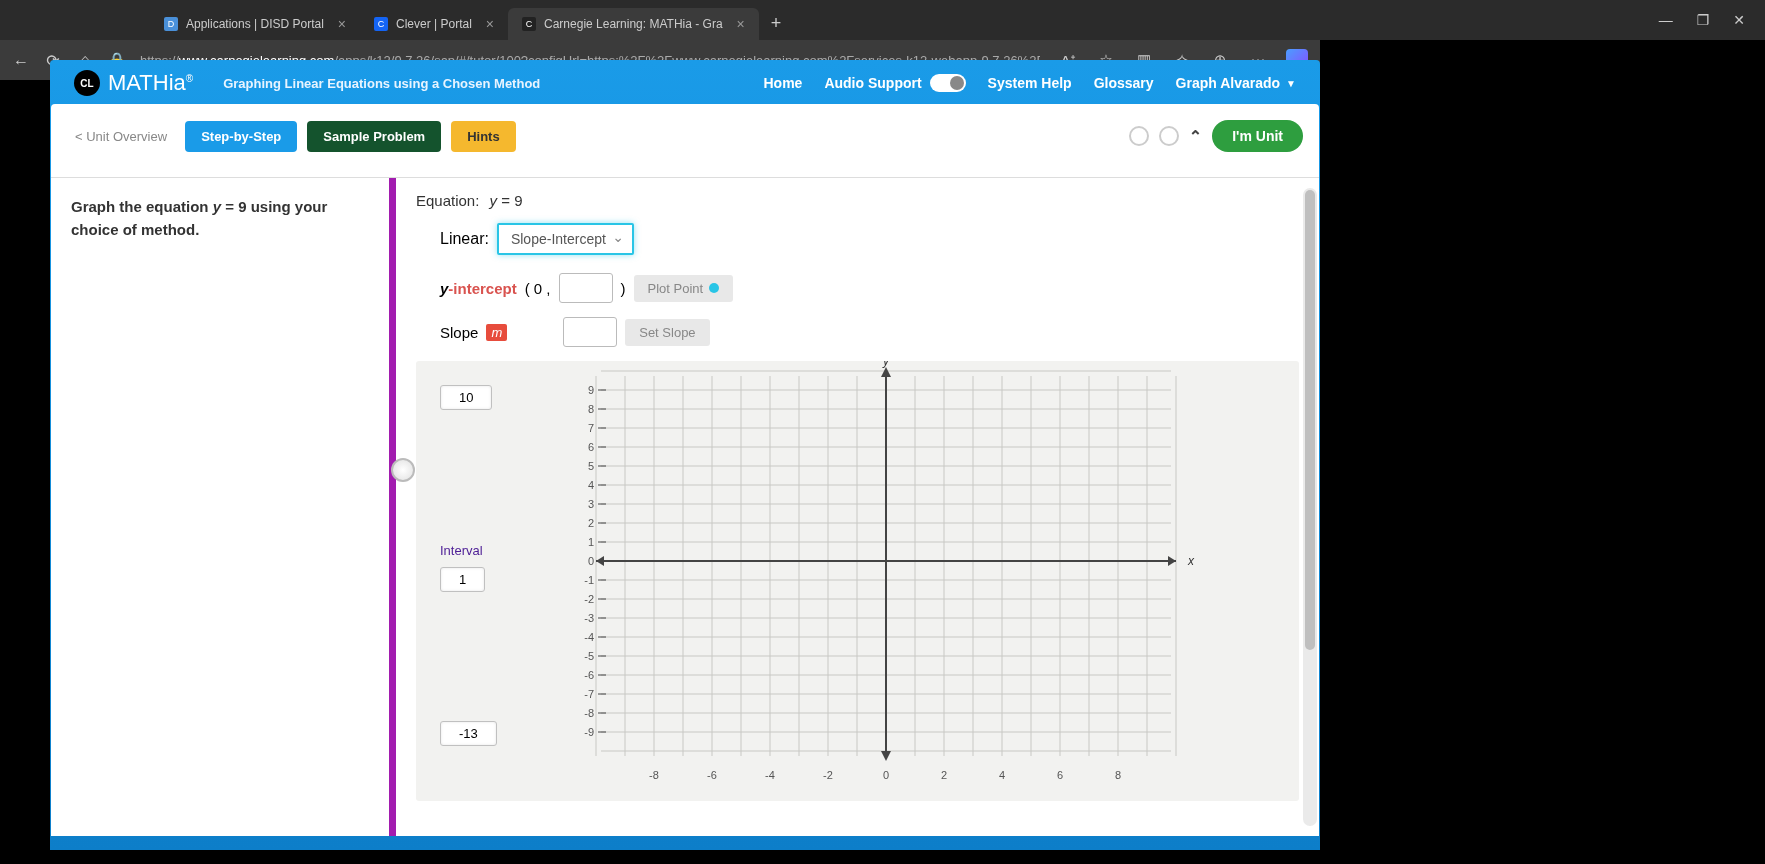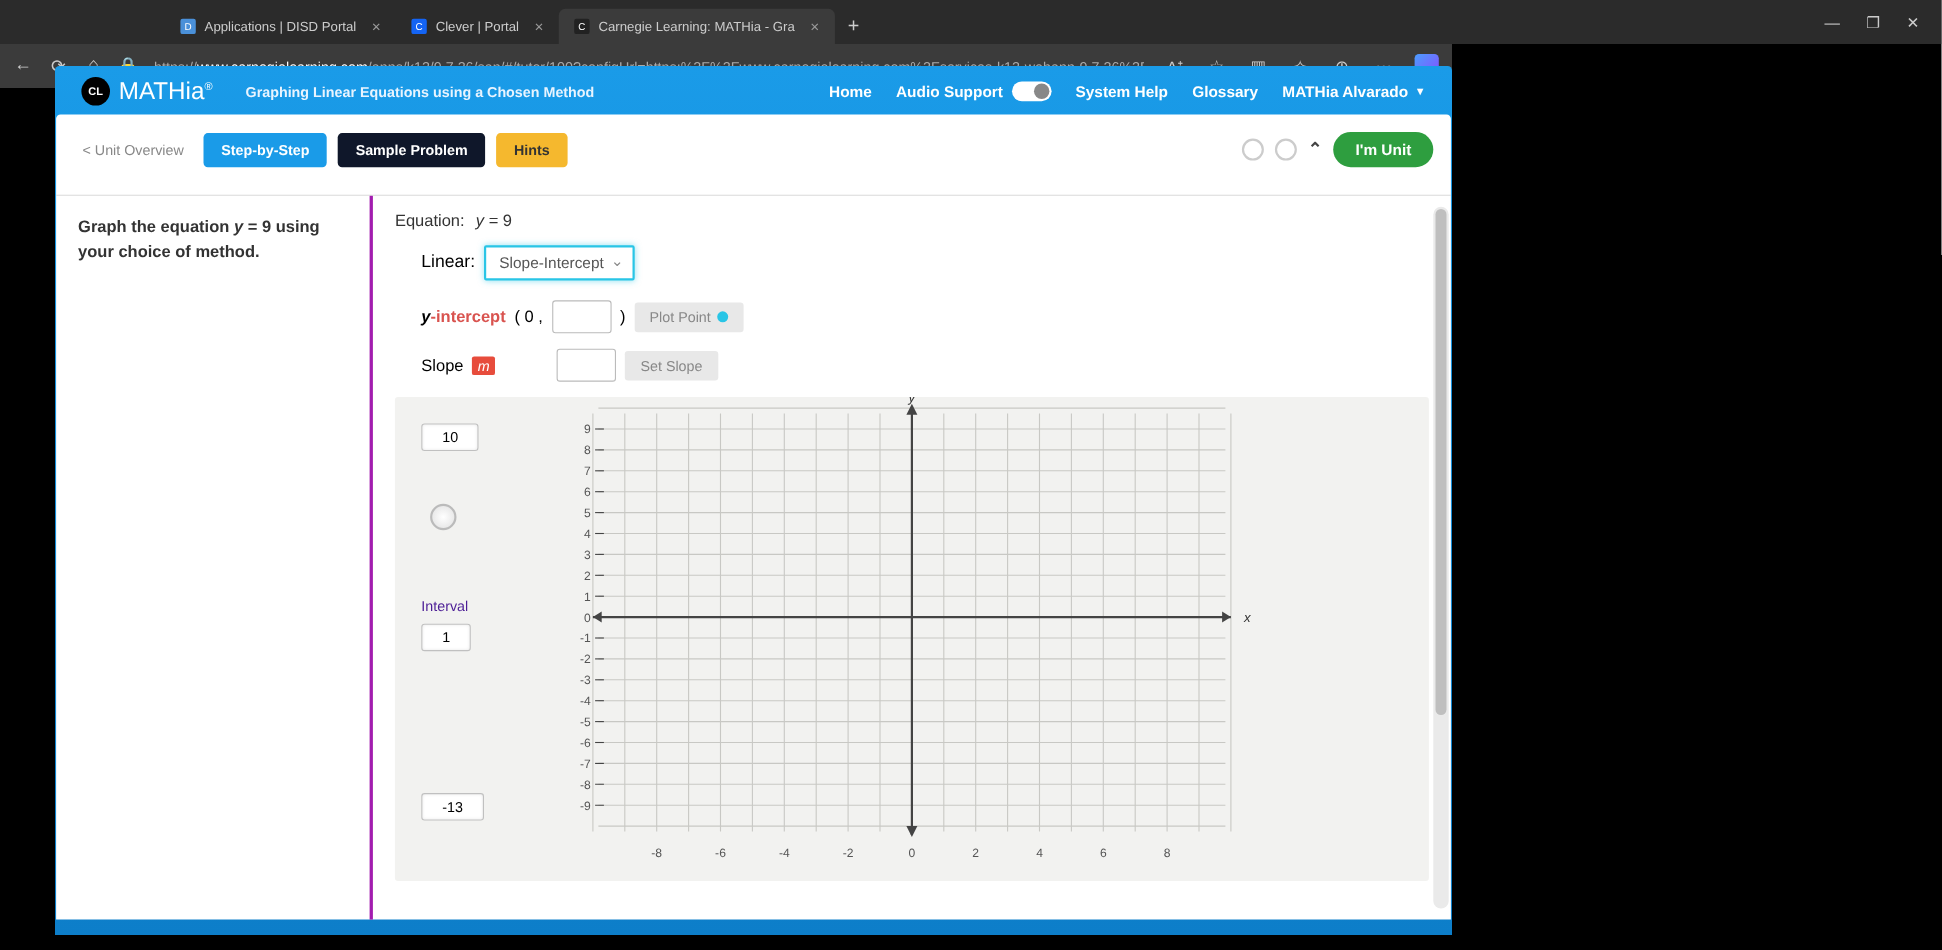--- a/index.html
+++ b/index.html
@@ -40,29 +40,29 @@
 .toggle::after { content:''; position:absolute; right:2px; top:2px; width:14px; height:14px; background:#888; border-radius:50%; }
 .user { display:flex; align-items:center; gap:6px; }
 .user .caret { font-size: 10px; }
 
 .app-body { background: #fff; margin: 0 1px; border-radius: 4px 4px 0 0; height: calc(100% - 58px); display: flex; flex-direction: column; gap: 15px; }
 
 .tabs-row { display: flex; align-items: center; padding: 16px 16px 0; gap: 10px; border-bottom: 0; }
 .unit-link { color: #888; font-size: 13px; padding: 6px 8px; }
 .pill { padding: 8px 16px; border-radius: 4px; font-size: 13px; font-weight: 600; cursor: pointer; }
 .pill.blue-dark { background: #1a9be8; color: #fff; }
-.pill.blue-light { background: #0f172a; color: #fff; }
+.pill.blue-light { background: #14532d; color: #fff; }
 .pill.yellow { background: #f5b82e; color: #333; }
 .tabs-right { margin-left: auto; display: flex; align-items: center; gap: 10px; }
 .circ { width: 20px; height: 20px; border: 2px solid #ccc; border-radius: 50%; }
 .caret-up { color: #444; font-size: 16px; font-weight:bold; }
 .done-btn { background: #2e9e3f; color: #fff; padding: 8px 20px; border-radius: 16px; font-weight: 600; font-size: 14px; }
 
 .content { display: flex; flex: 1; border-top: 1px solid #ddd; margin-top: 10px; position: relative; }
-.left-pane { width: 288px; padding: 18px 20px; font-size: 15px; color: #333; line-height: 1.5; border-right: 3px solid #a21caf; }
+.left-pane { width: 345px; padding: 18px 20px; font-size: 15px; color: #333; line-height: 1.5; border-right: 7px solid #a21caf; }
 .left-pane .it { font-style: italic; font-weight: bold; }
 .divider-handle { position: absolute; left: 340px; top: 280px; width: 24px; height: 24px; background: radial-gradient(#fff,#e0e0e0); border: 2px solid #bbb; border-radius: 50%; z-index: 5; }
 
 .right-pane { flex: 1; padding: 14px 20px; position: relative; overflow: hidden; }
 .eqline { font-size: 15px; color: #333; margin-bottom: 14px; }
 .eqline .lbl { margin-right: 6px; }
 .methodline { display: flex; align-items: center; gap: 8px; margin-bottom: 18px; margin-left: 24px; }
 .select-box { border: 2px solid #29c5e6; box-shadow: 0 0 6px rgba(41,197,230,0.5); background: #fff; padding: 6px 26px 6px 12px; font-size: 14px; border-radius: 2px; position: relative; color:#555; }
 .select-box::after { content:'⌄'; position:absolute; right:8px; top:4px; color:#888; }
 
@@ -149,21 +149,21 @@
     <div class="lesson-title">Graphing Linear Equations using a Chosen Method</div>
     <div class="app-top-right">
       <span>Home</span>
       <span style="display:flex;align-items:center;gap:8px">
         <span>Audio Support</span>
         <span class="toggle"></span>
       </span>
       <span>System Help</span>
       <span>Glossary</span>
       <span class="user">
-        <span>MATHia Alvarado</span>
+        <span>Graph Alvarado</span>
         <span class="caret">▼</span>
       </span>
     </div>
   </div>
 
   <div class="app-body">
     <div class="tabs-row">
       <span class="unit-link">&lt; Unit Overview</span>
       <span class="pill blue-dark">Step-by-Step</span>
       <span class="pill blue-light">Sample Problem</span>

